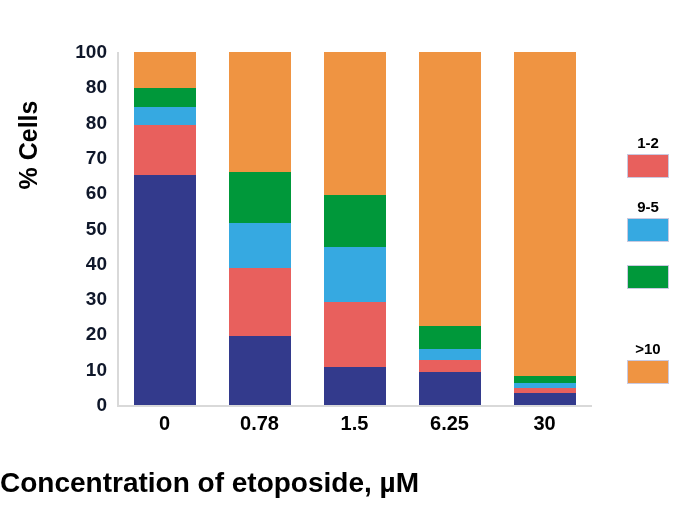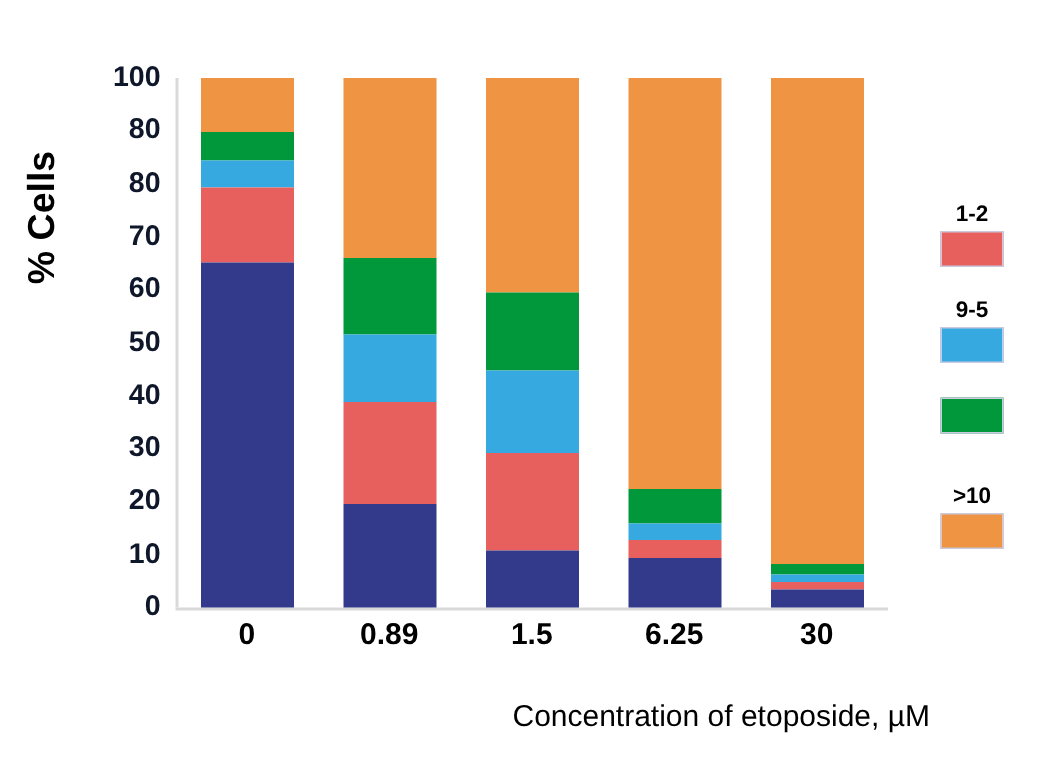--- a/index.html
+++ b/index.html
@@ -114,23 +114,23 @@
     color: #000000;
     white-space: nowrap;
   }
 
   
   #x-axis-title {
     position: absolute;
     left: 0;
     top: 467px;
     width: 620px;
-    text-align: right;
-    font-size: 20px;
-    font-weight: normal;
+    text-align: left;
+    font-size: 28px;
+    font-weight: bold;
     color: #000000;
   }
 
   
   #legend {
     position: absolute;
     left: 604px;
     top: 70px;
     width: 88px;
     height: 320px;
@@ -212,39 +212,39 @@
         <div class="bar-seg" style="background: rgb(51, 58, 140); height: 12.002px;"></div>
         <div class="bar-seg" style="background: rgb(232, 96, 93); height: 4.942px;"></div>
         <div class="bar-seg" style="background: rgb(54, 169, 225); height: 4.942px;"></div>
         <div class="bar-seg" style="background: rgb(0, 152, 58); height: 7.06px;"></div>
         <div class="bar-seg" style="background: rgb(239, 148, 66); height: 324.054px;"></div>
       </div>
     </div>
 
   <div id="x-ticks">
       <div class="x-tick" style="left: 47.5px;">0</div>
-      <div class="x-tick" style="left: 142.5px;">0.89</div>
+      <div class="x-tick" style="left: 142.5px;">0.78</div>
       <div class="x-tick" style="left: 237.5px;">1.5</div>
       <div class="x-tick" style="left: 332.5px;">6.25</div>
       <div class="x-tick" style="left: 427.5px;">30</div>
     </div>
 
   <div id="x-axis-title">Concentration of etoposide, µM</div>
 
   <div id="legend">
       <div class="legend-entry" style="top: 64px;">
         <div class="legend-label">1-2</div>
         <div class="legend-swatch" style="background: rgb(232, 96, 93);"></div>
       </div>
       <div class="legend-entry" style="top: 128px;">
         <div class="legend-label">9-5</div>
         <div class="legend-swatch" style="background: rgb(54, 169, 225);"></div>
       </div>
       <div class="legend-entry" style="top: 192px;">
         <div class="legend-swatch" style="background: rgb(0, 152, 58);"></div>
       </div>
-      <div class="legend-entry" style="top: 252px;">
+      <div class="legend-entry" style="top: 270px;">
         <div class="legend-label">&gt;10</div>
         <div class="legend-swatch" style="background: rgb(239, 148, 66);"></div>
       </div>
     </div>
 
 </div>
 
 </body></html>

